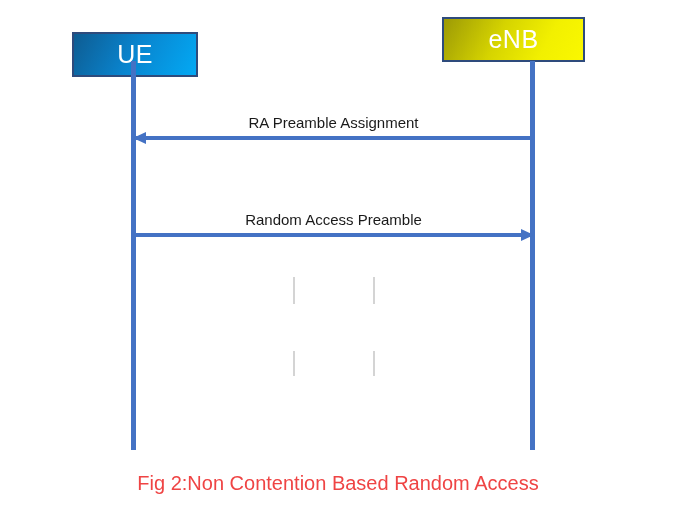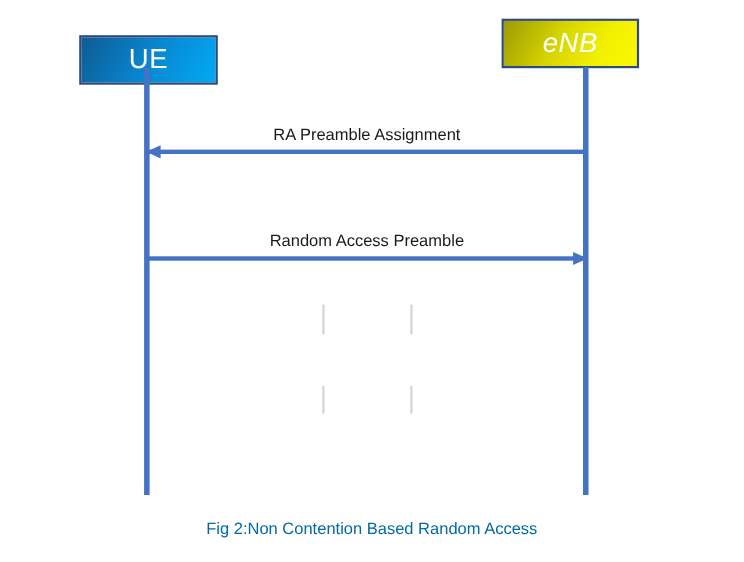--- a/index.html
+++ b/index.html
@@ -37,26 +37,25 @@
     font-family: "Liberation Sans", sans-serif;
   }
   #actor-ue {
     left: 72px;
     top: 32px;
     width: 126px;
     height: 45px;
     background: linear-gradient(118deg, #0E5C92 0%, #0984CE 48%, #03A9F4 100%);
   }
   #actor-enb {
-    left: 456px;
+    left: 442px;
     top: 17px;
-    width: 125px;
+    width: 143px;
     height: 45px;
     background: linear-gradient(118deg, #9C9A06 0%, #D6D400 40%, #F2F000 72%, #FAF800 100%);
-    font-style: italic;
   }
 
   
   .lifeline {
     position: absolute;
     width: 5px;
     background: #4472C4;
   }
   #lifeline-ue   { left: 131px; top: 61px; height: 389px; }
   #lifeline-enb  { left: 530px; top: 61px; height: 389px; }
@@ -135,22 +134,22 @@
   #tick-lower-left  { left: 293px; top: 351px; height: 25px; }
   #tick-lower-right { left: 373px; top: 351px; height: 25px; }
 
   
   #figure-caption {
     position: absolute;
     left: 0;
     top: 473px;
     width: 676px;
     text-align: center;
-    font-size: 15px;
-    color: #0369a1;
+    font-size: 20px;
+    color: #ef4444;
     font-family: "Liberation Sans", sans-serif;
     line-height: 1;
   }
 </style>
 </head>
 <body>
 
 <div id="canvas">
 
   <div class="actor-box" id="actor-ue">

